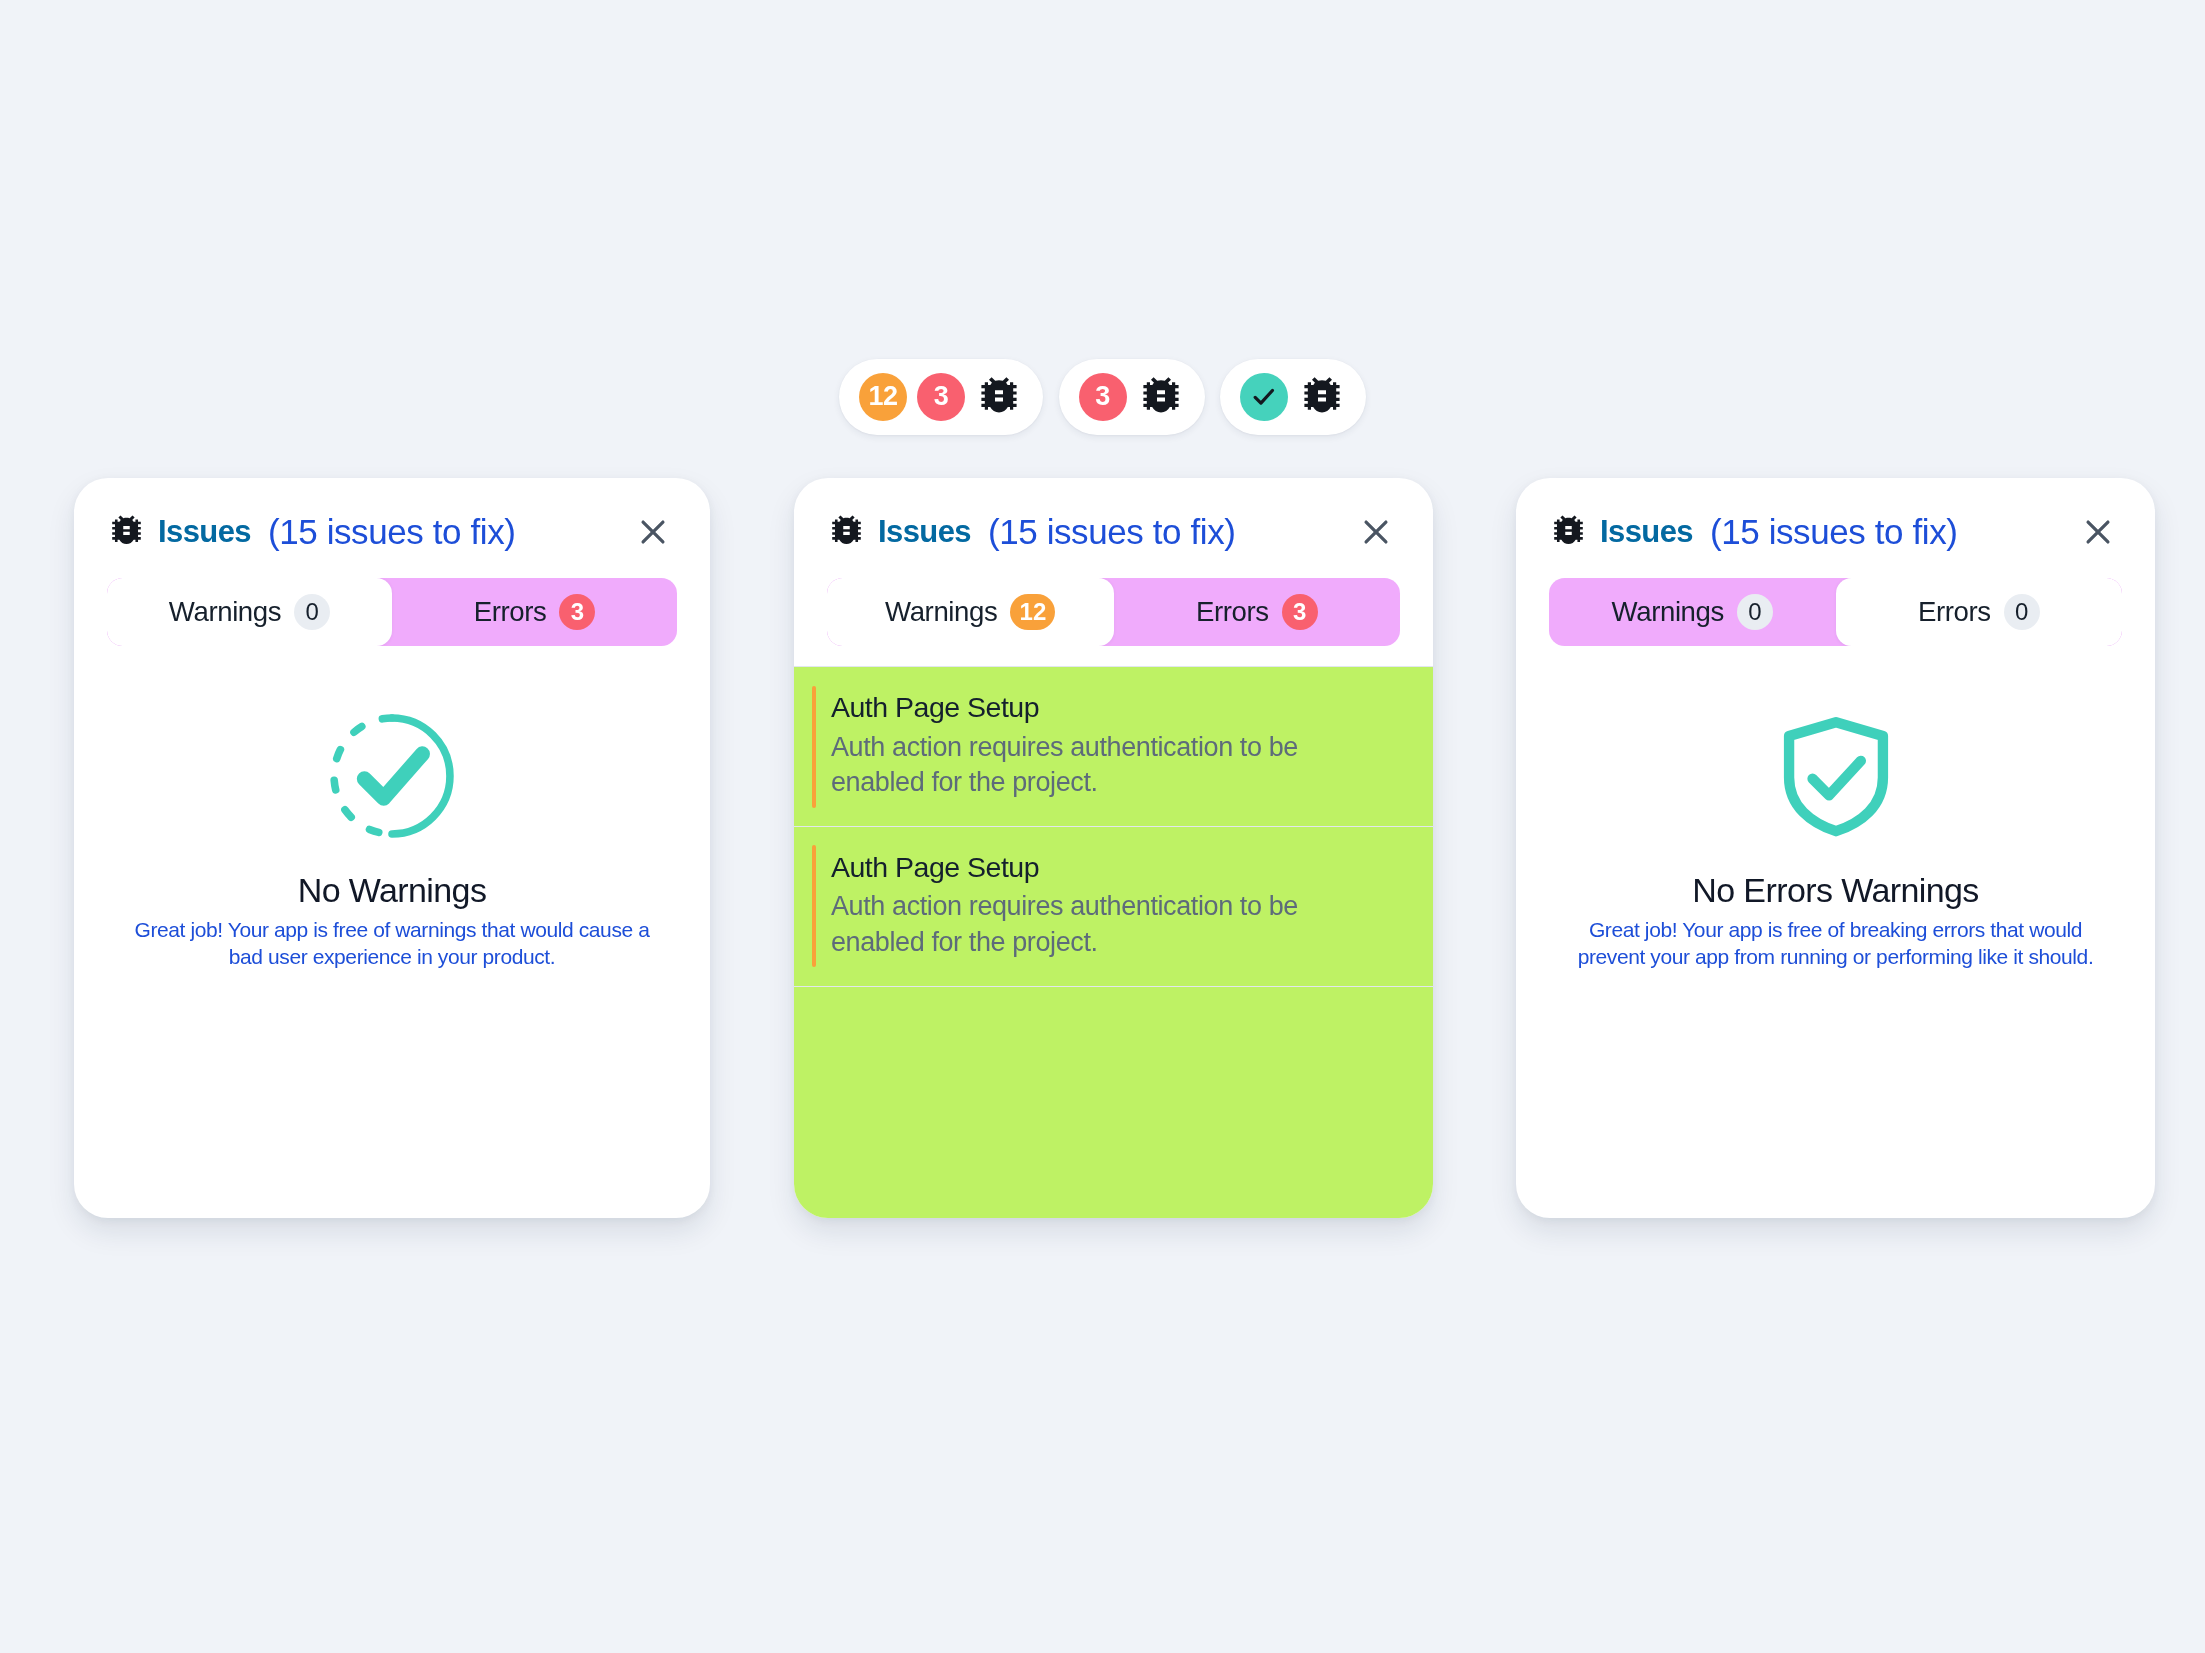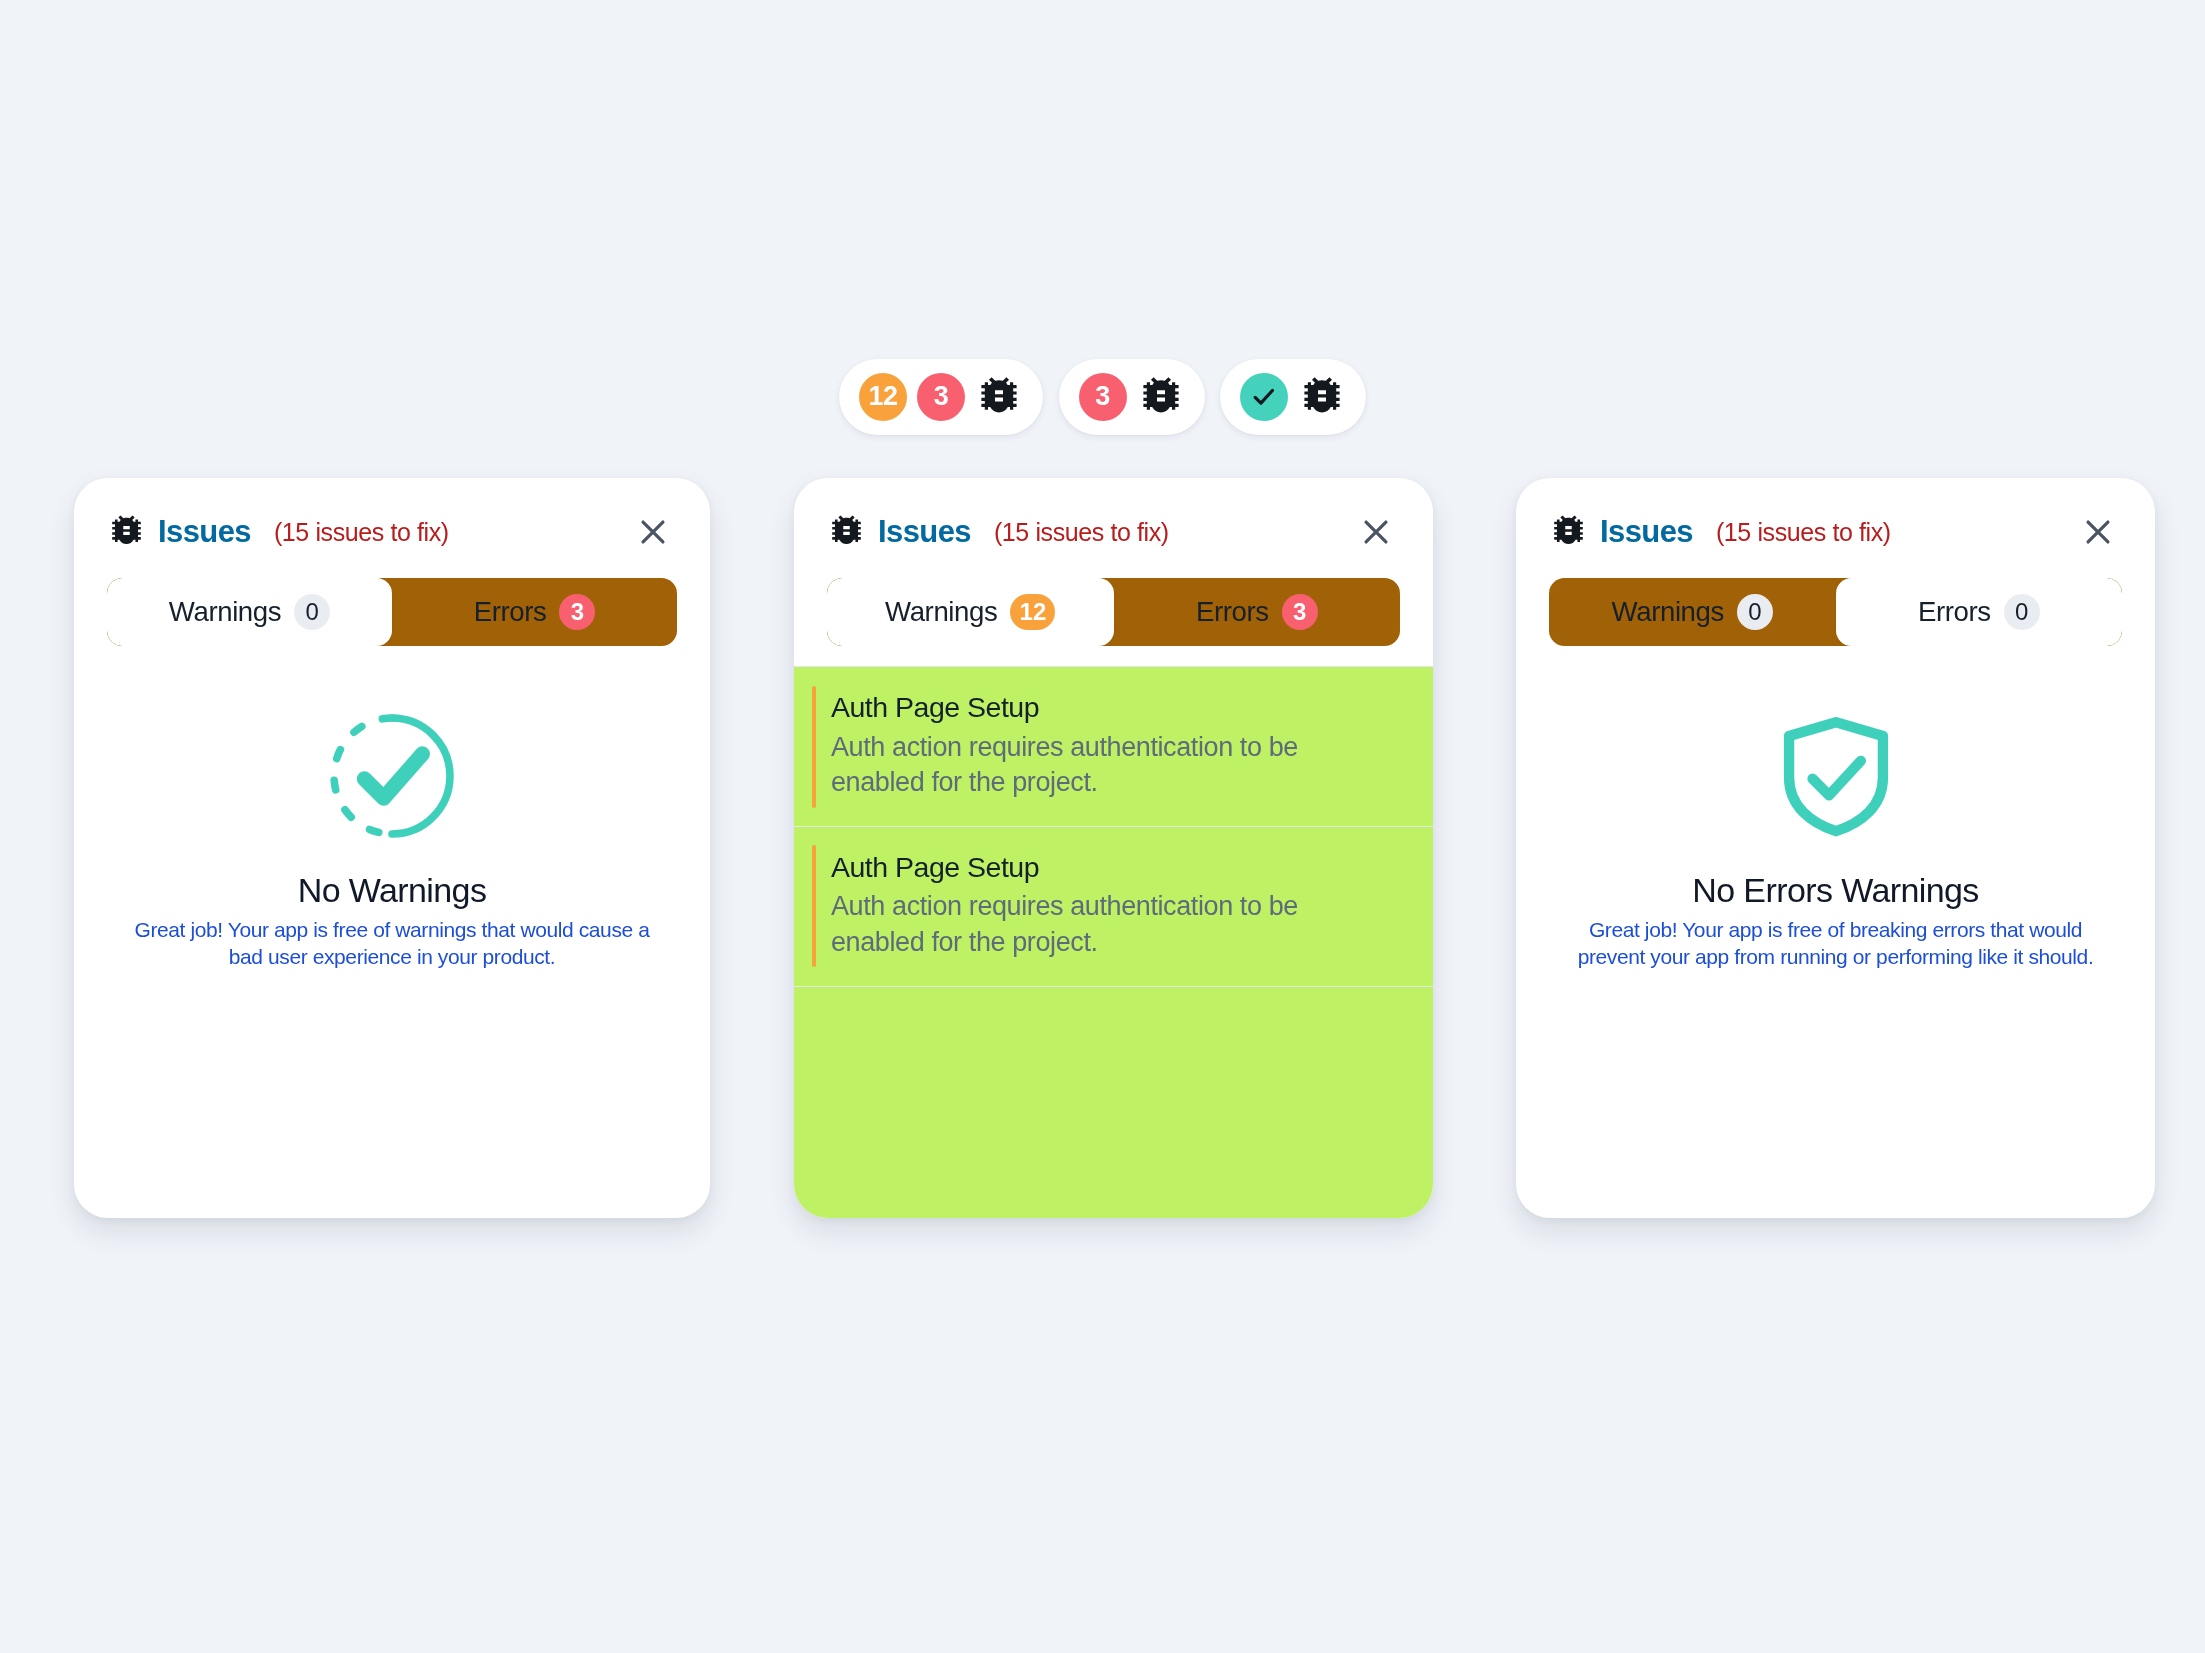--- a/index.html
+++ b/index.html
@@ -93,42 +93,42 @@
 
   .header-title {
     font-size: 31px;
     font-weight: 700;
     color: #0369a1;
     letter-spacing: -0.6px;
     white-space: nowrap;
   }
 
   .header-sub {
-    font-size: 25px;
+    font-size: 35px;
     font-weight: 400;
-    color: #b91c1c;
+    color: #1d4ed8;
     letter-spacing: -0.4px;
     white-space: nowrap;
-    margin-left: 11px;
+    margin-left: 5px;
   }
 
   .close-btn {
     width: 51px;
     height: 51px;
     display: flex;
     align-items: center;
     justify-content: center;
     cursor: pointer;
     flex: none;
   }
 
   
   .tabs {
     margin: 19.3px 33px 0 33px;
-    background: #a16207;
+    background: #f0abfc;
     border-radius: 15.6px;
     display: flex;
     padding: 0;
     height: 68px;
     overflow: hidden;
   }
 
   .tab {
     flex: 1;
     display: flex;

